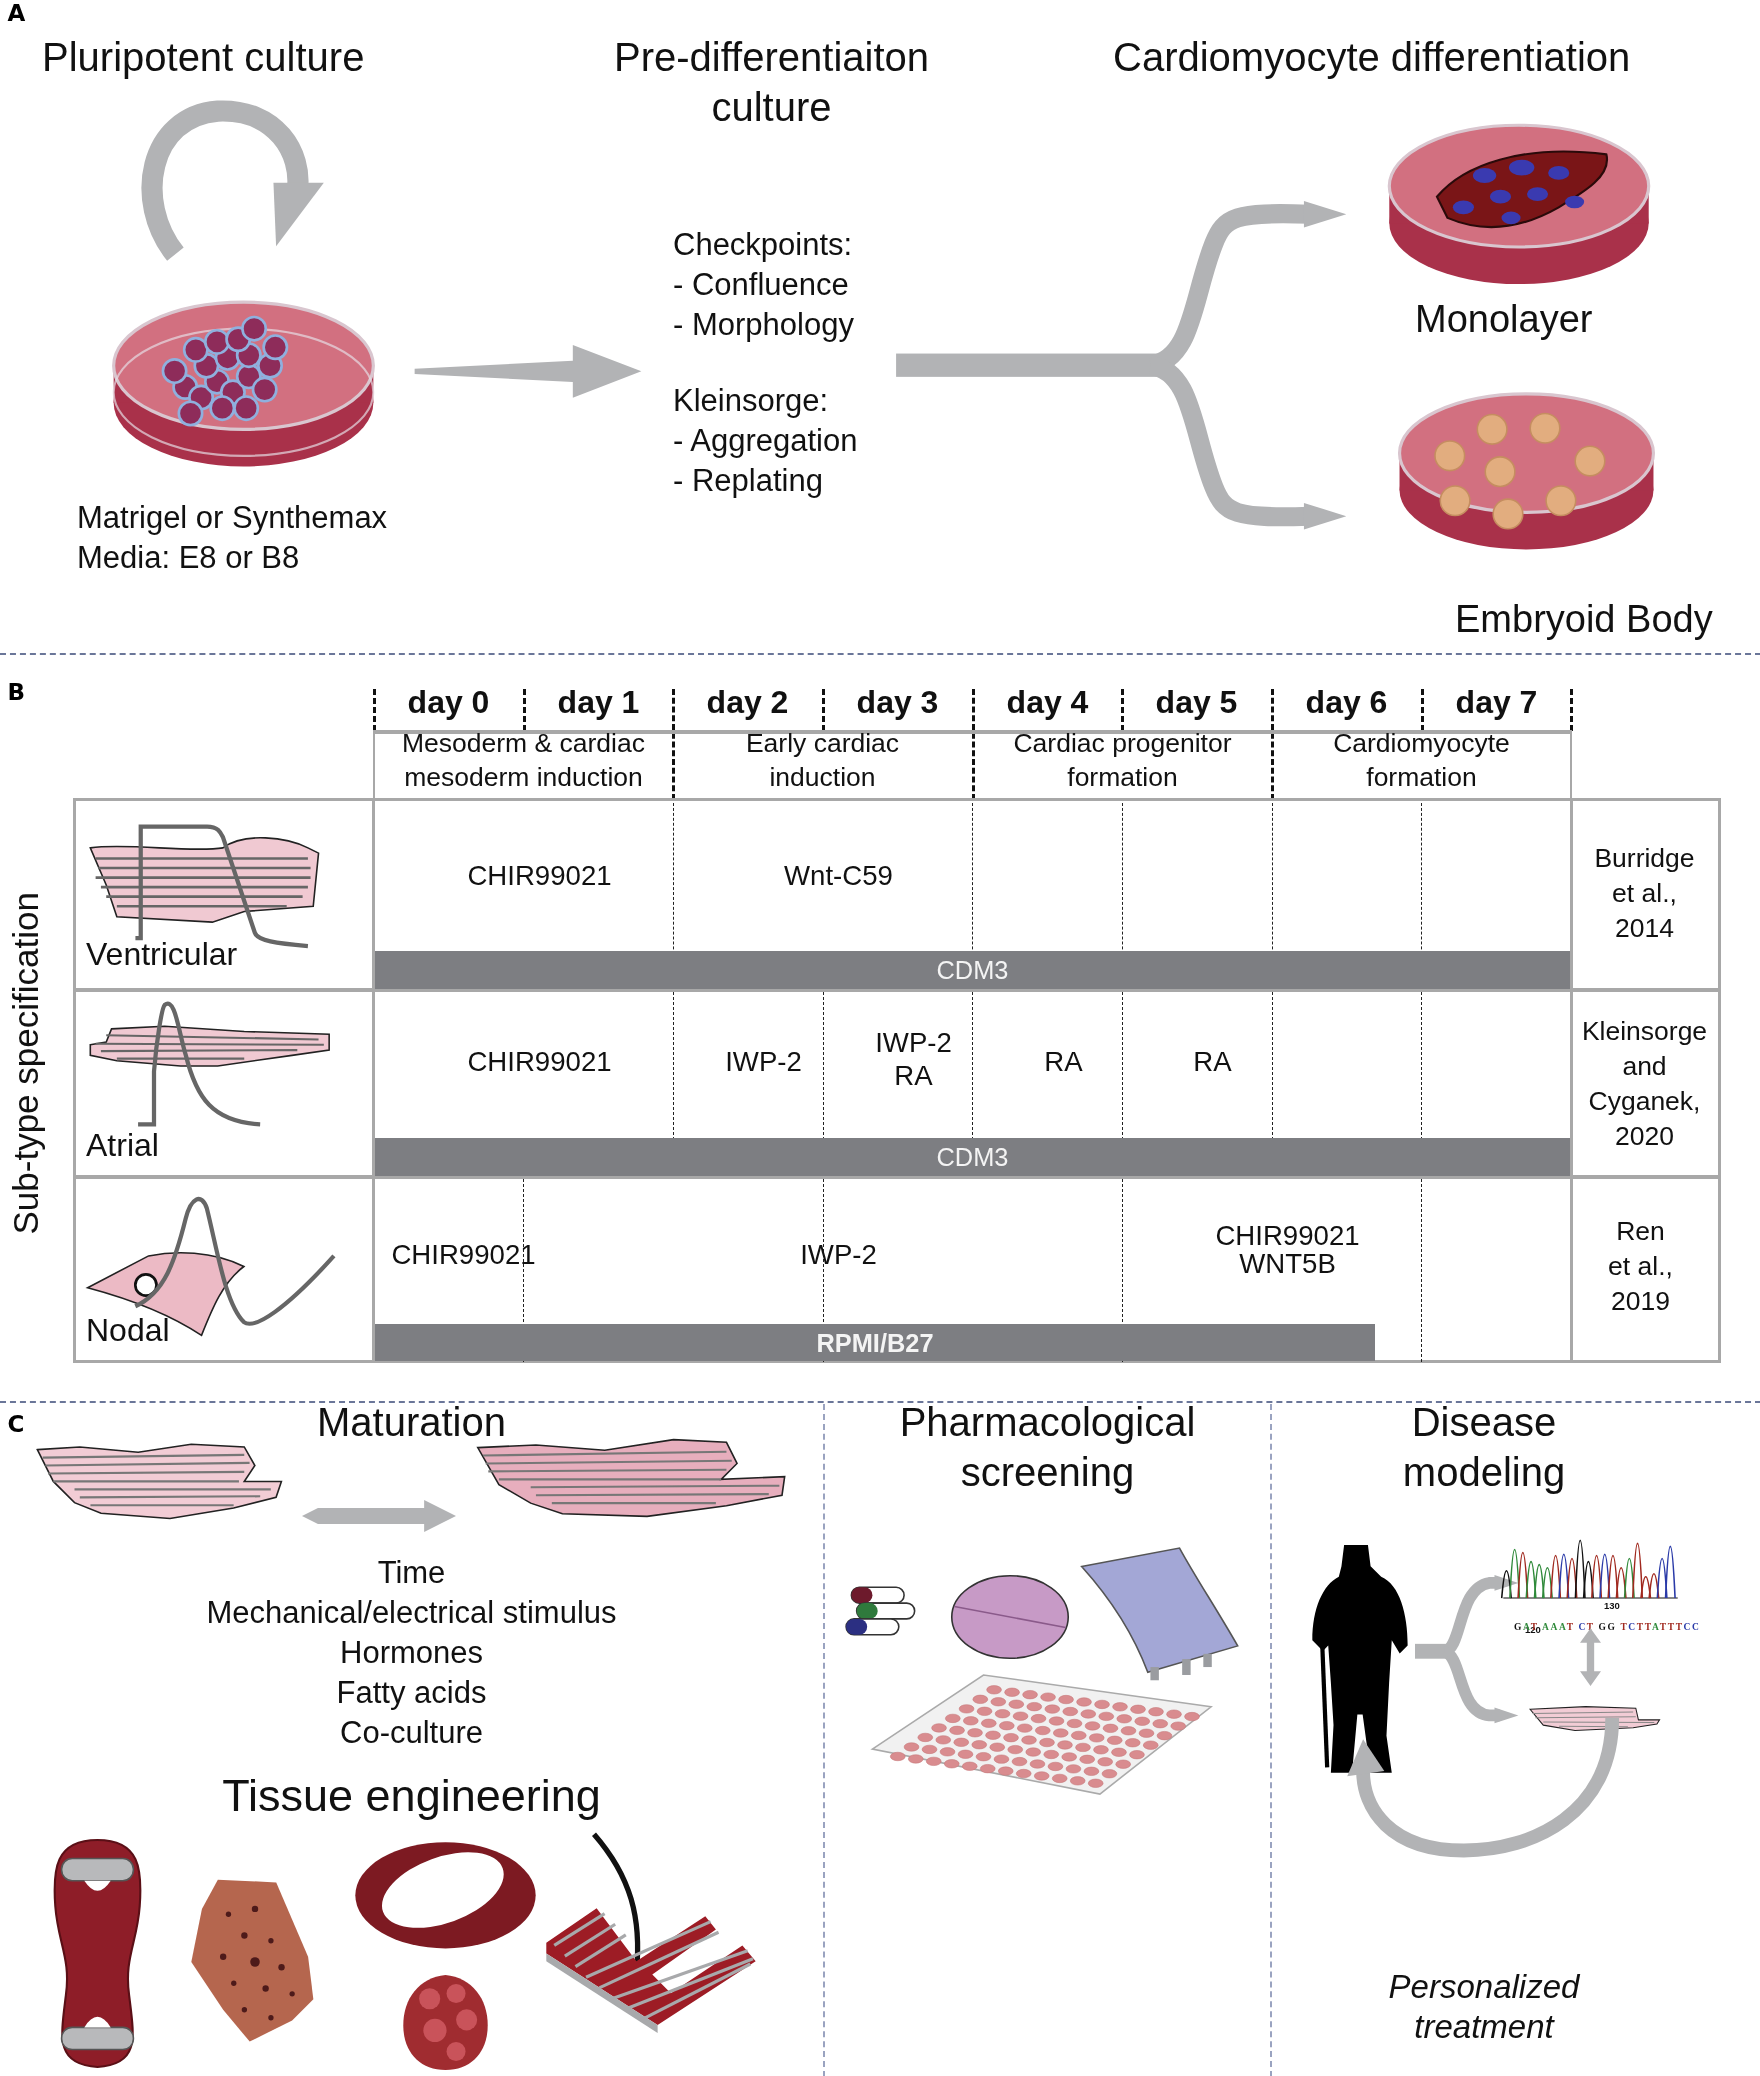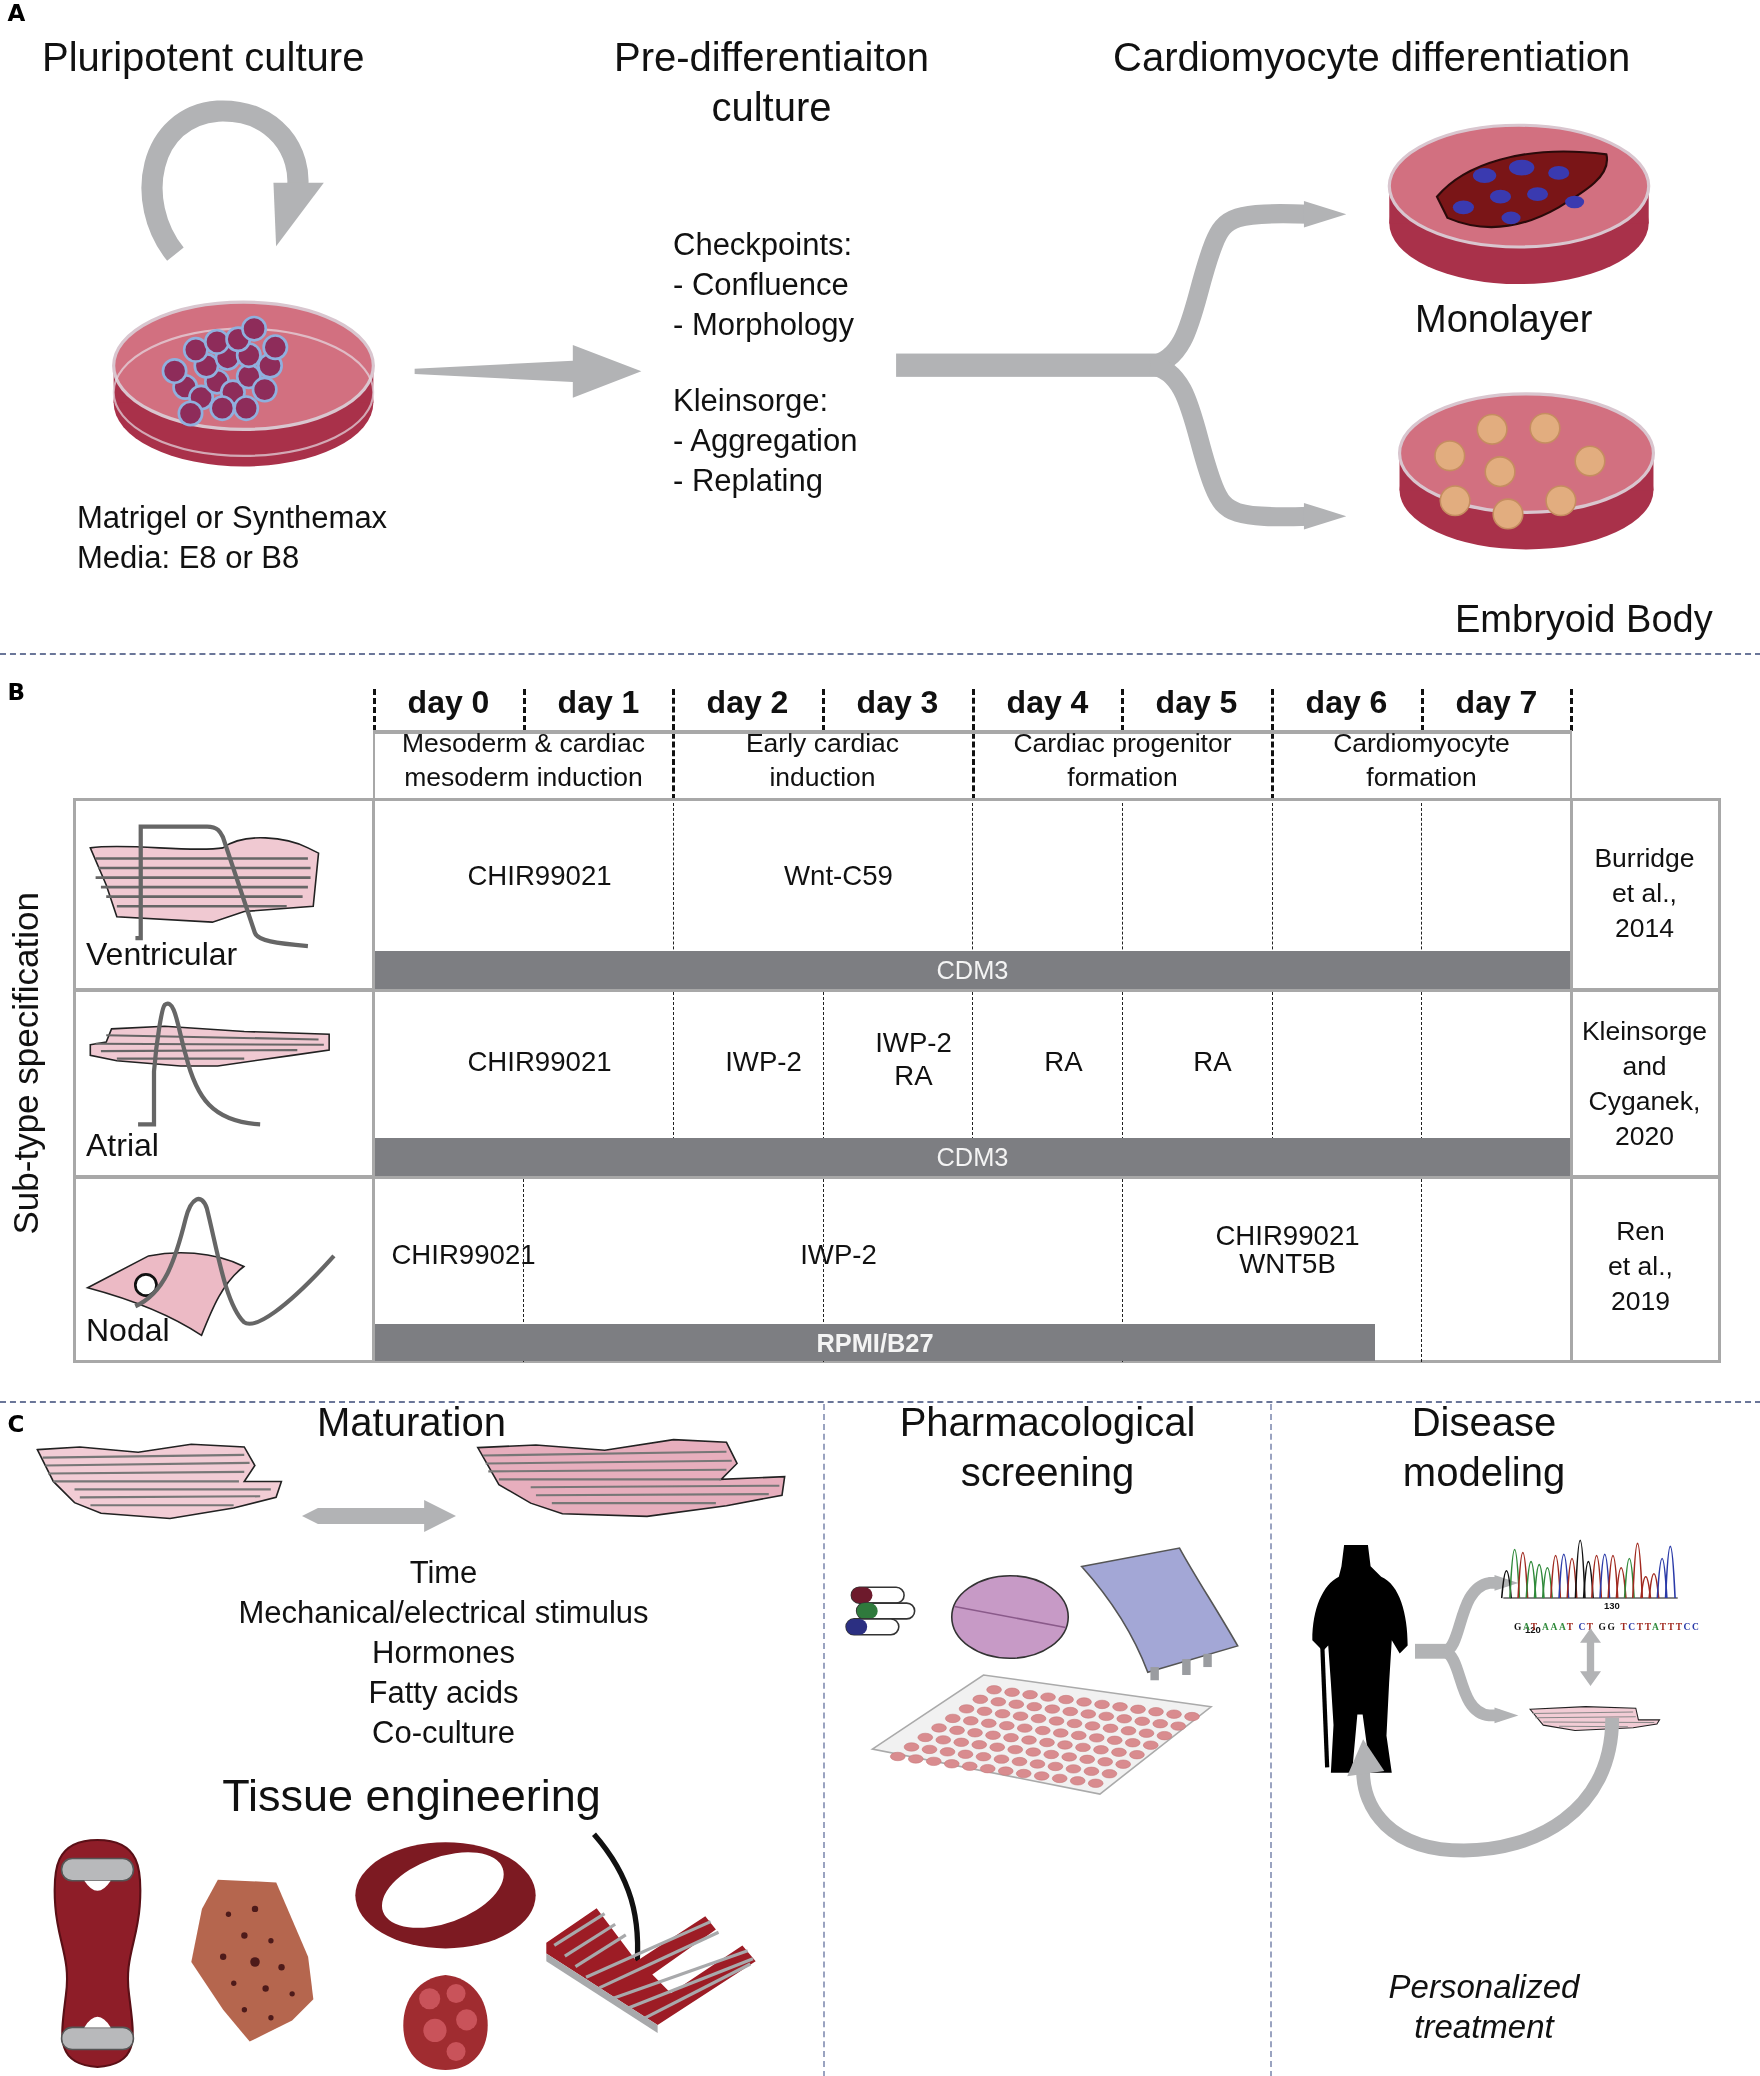--- a/index.html
+++ b/index.html
@@ -320,21 +320,21 @@
     <line x1="20" y1="35" x2="480" y2="28"></line>
       <line x1="25" y1="50" x2="490" y2="45"></line>
       <line x1="30" y1="65" x2="480" y2="62"></line>
     <line x1="50" y1="80" x2="470" y2="80"></line>
       <line x1="110" y1="95" x2="580" y2="92"></line>
       <line x1="120" y1="110" x2="560" y2="108"></line>
       <line x1="150" y1="125" x2="460" y2="125"></line>
   </g>
 </svg>
 
-<div class="abs txt58" style="left:16px; width:823px; top:1553px; text-align:center;padding-left:16px;">
+<div class="abs txt58" style="left:0; width:823px; top:1553px; text-align:center;">
   <div>Time</div>
   <div>Mechanical/electrical stimulus</div>
   <div>Hormones</div>
   <div>Fatty acids</div>
   <div>Co-culture</div>
 </div>
 
 <div class="abs h-title" style="left:0; width:823px; top:1771px; font-size:45px;">Tissue engineering</div>
 
 <svg style="left:50px; top:1837px;" width="95" height="233" viewBox="0 0 180 440">

